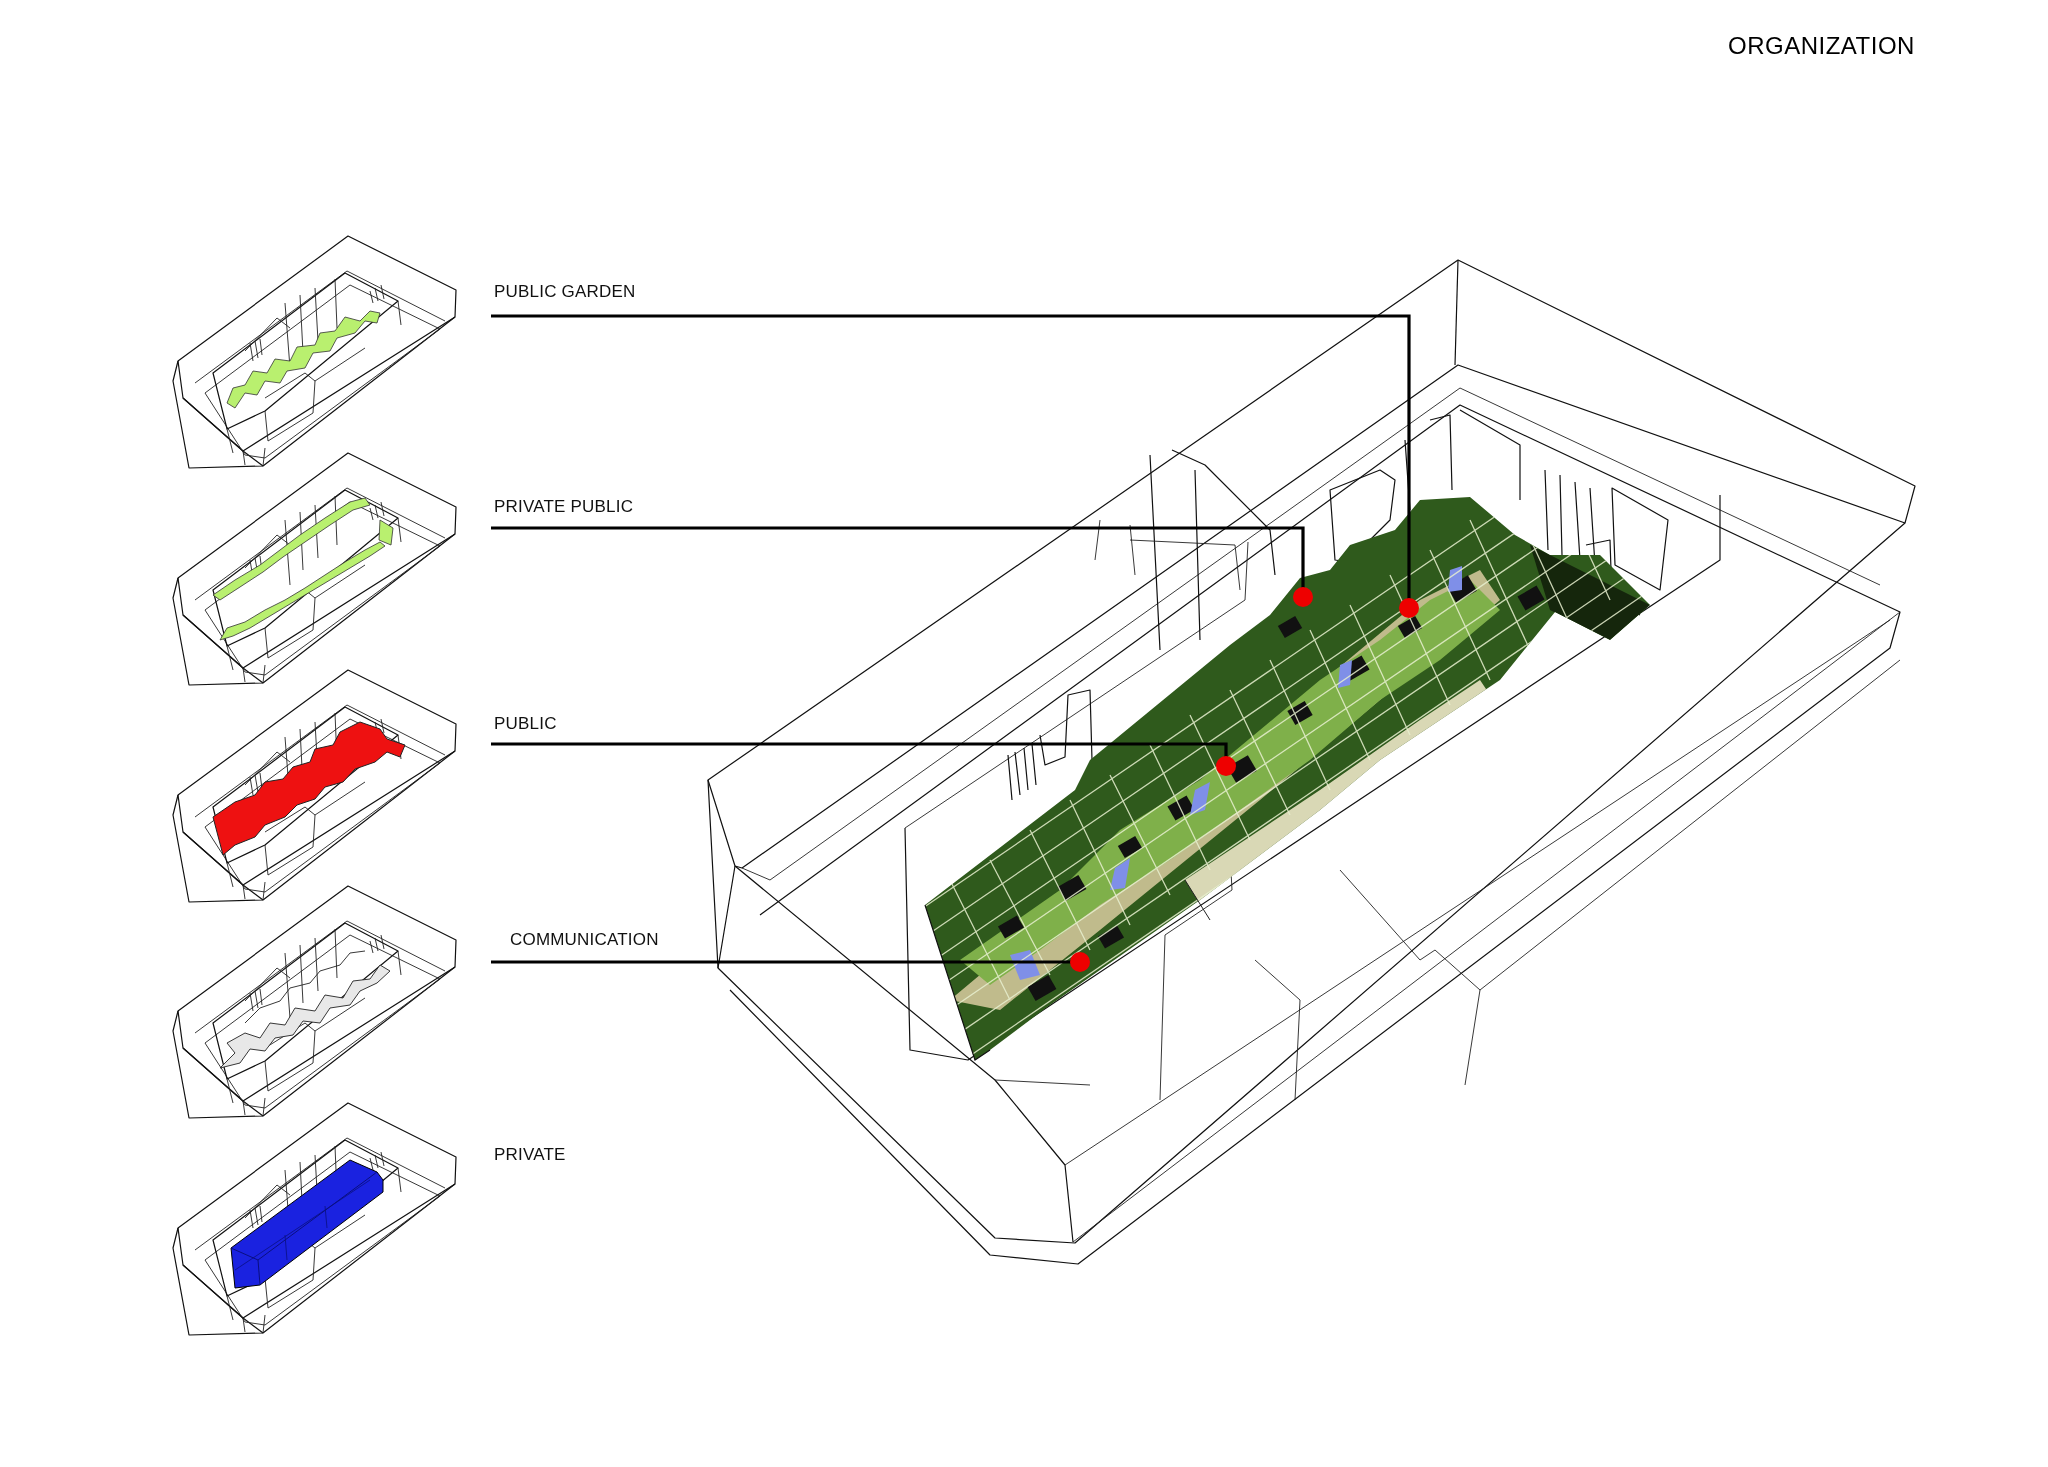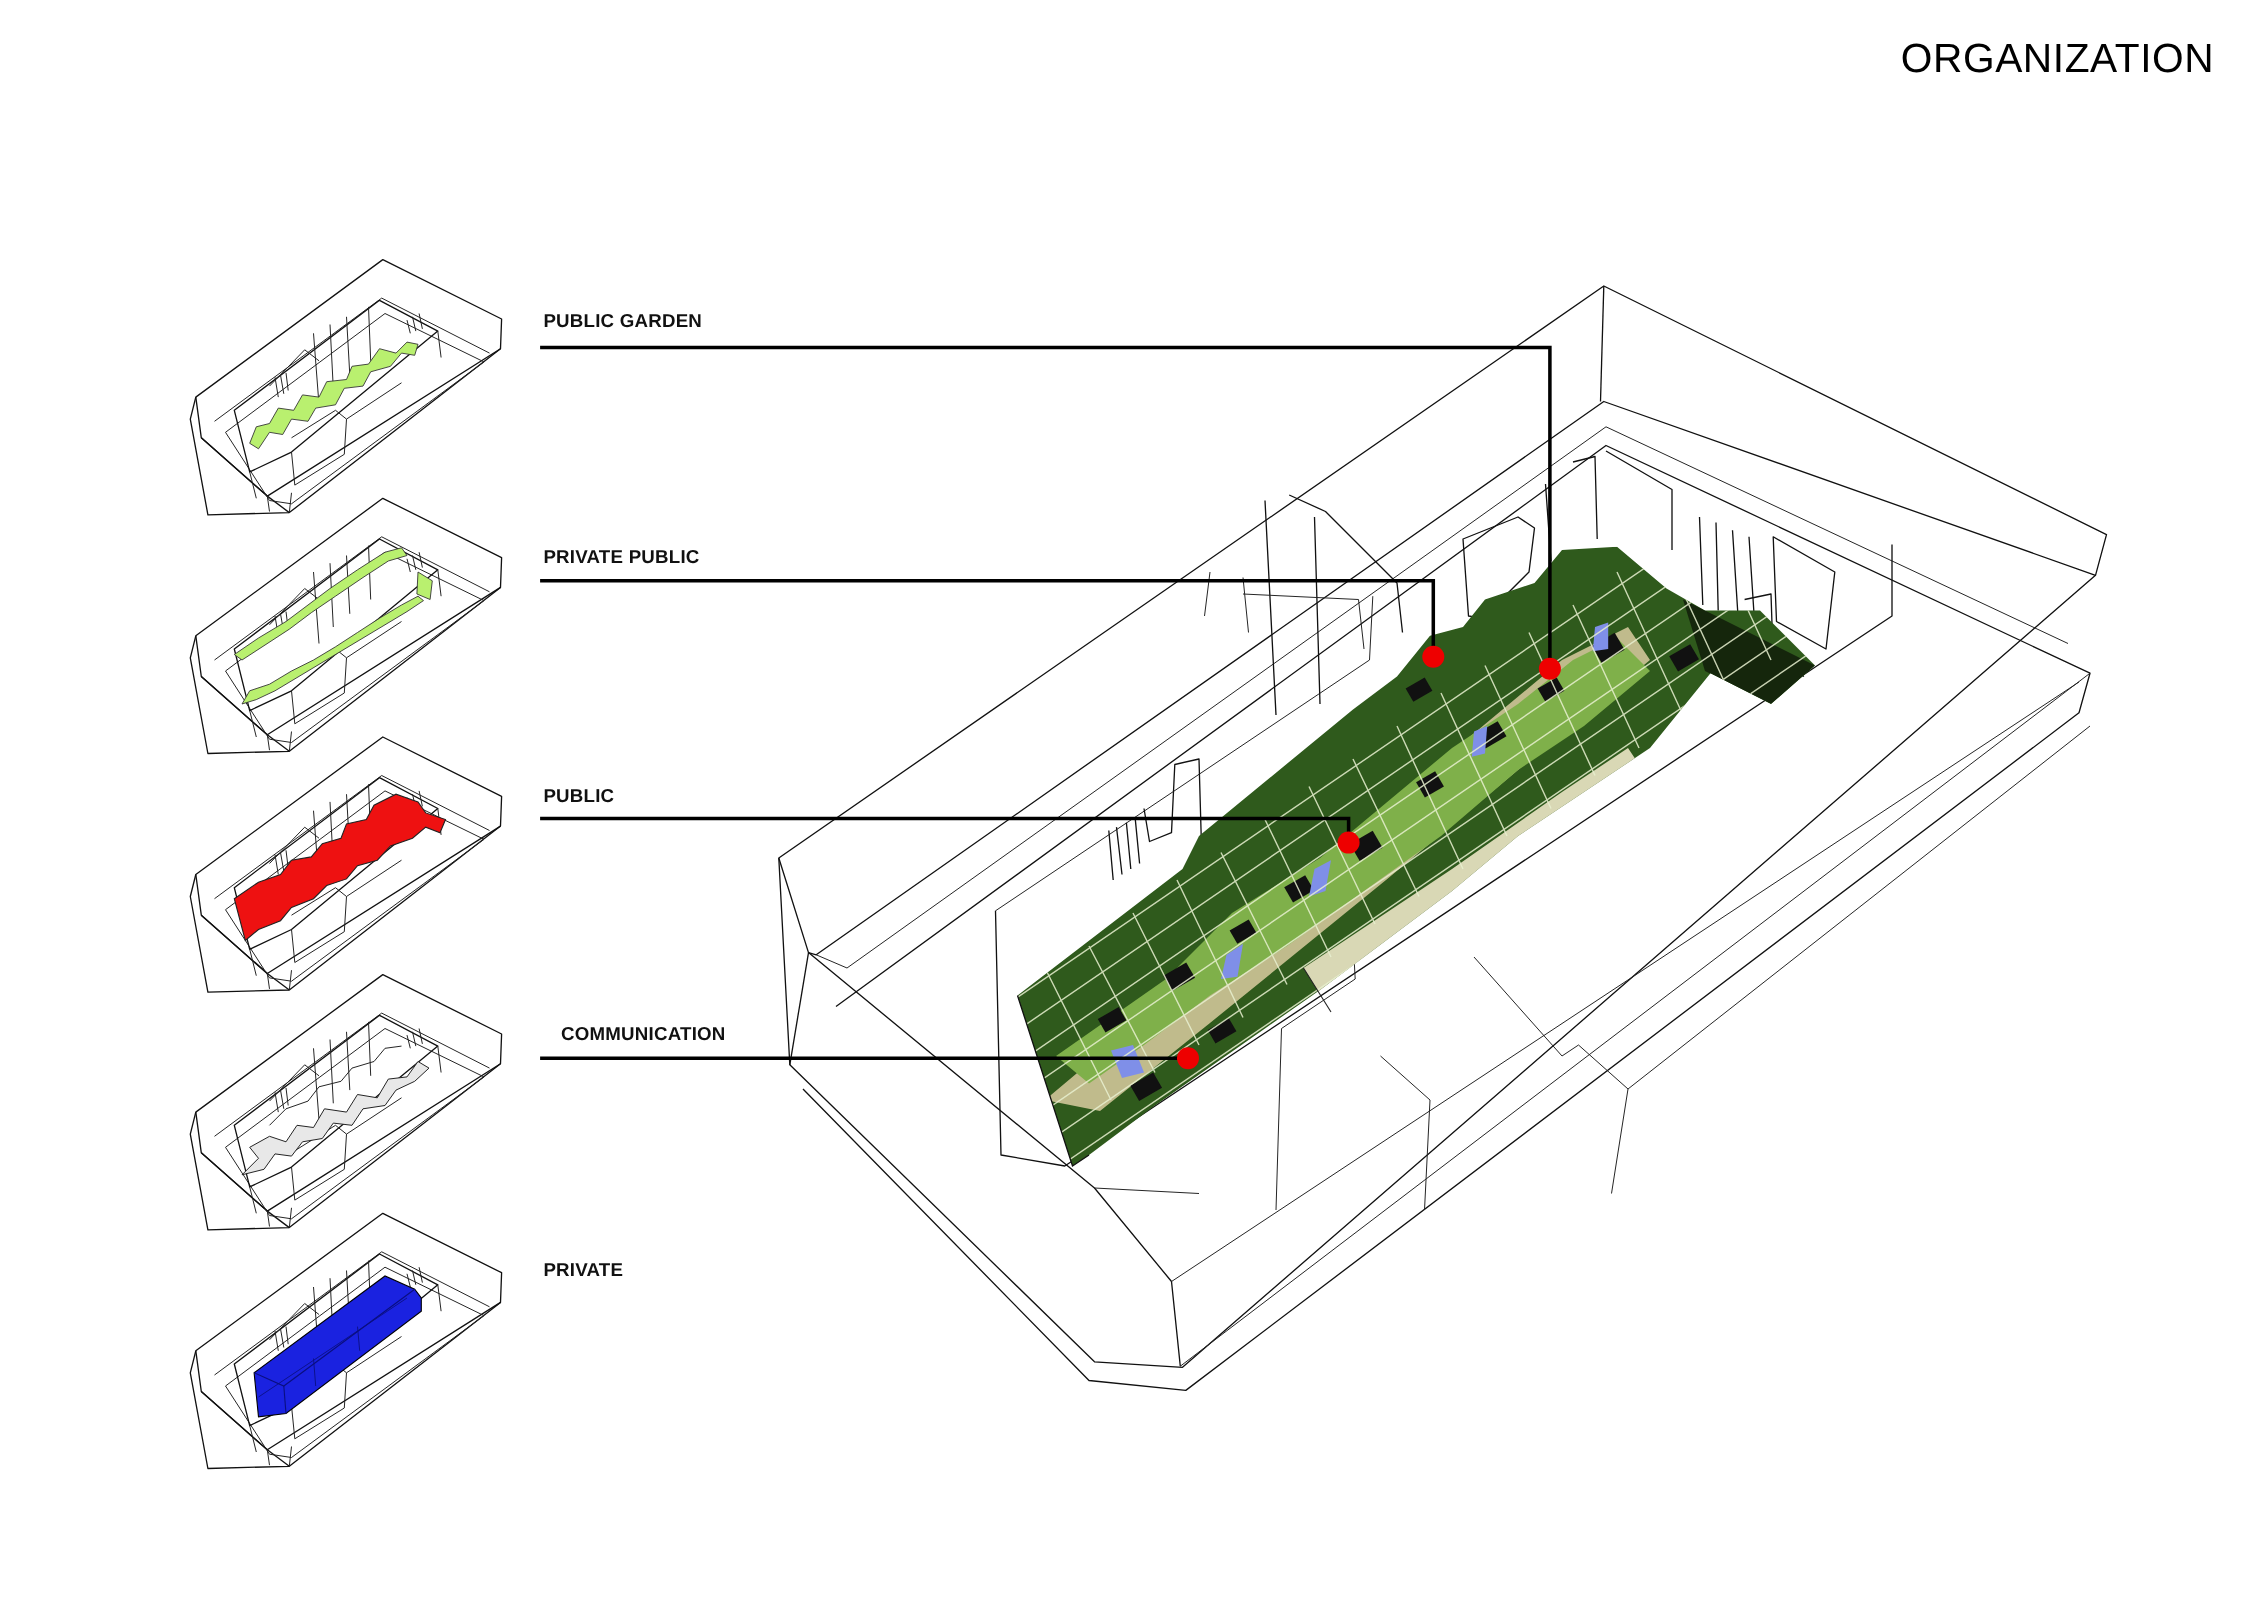--- a/index.html
+++ b/index.html
@@ -1,18 +1,18 @@
 <!DOCTYPE html>
 <html><head>
 <meta charset="utf-8">
 <style>
   html, body { margin: 0; padding: 0; background: #ffffff; }
   body { width: 2048px; height: 1467px; position: relative; overflow: hidden; font-family: "Liberation Sans", sans-serif; }
-  .title { position: absolute; left: 1728px; top: 32px; font-size: 37px; color: #000; letter-spacing: 0.5px; font-weight: 400; }
-  .label { position: absolute; font-size: 17px; font-weight: 700; color: #111; letter-spacing: 0.2px; }
+  .title { position: absolute; left: 1728px; top: 32px; font-size: 24px; color: #000; letter-spacing: 0.5px; font-weight: 400; }
+  .label { position: absolute; font-size: 17px; font-weight: 400; color: #111; letter-spacing: 0.2px; }
   svg.canvas { position: absolute; left: 0; top: 0; }
   .wire { fill: none; stroke: #111; stroke-width: 1.2; stroke-linejoin: round; }
   .wire-thin { fill: none; stroke: #222; stroke-width: 0.9; }
   .leader { fill: none; stroke: #000; stroke-width: 3.2; }
 </style>
 </head>
 <body>
 
 <div class="title">ORGANIZATION</div>
 

